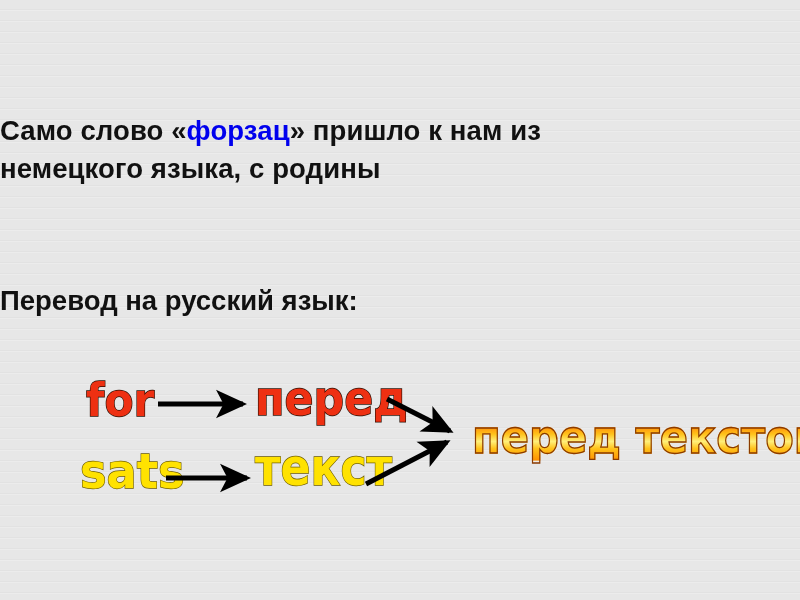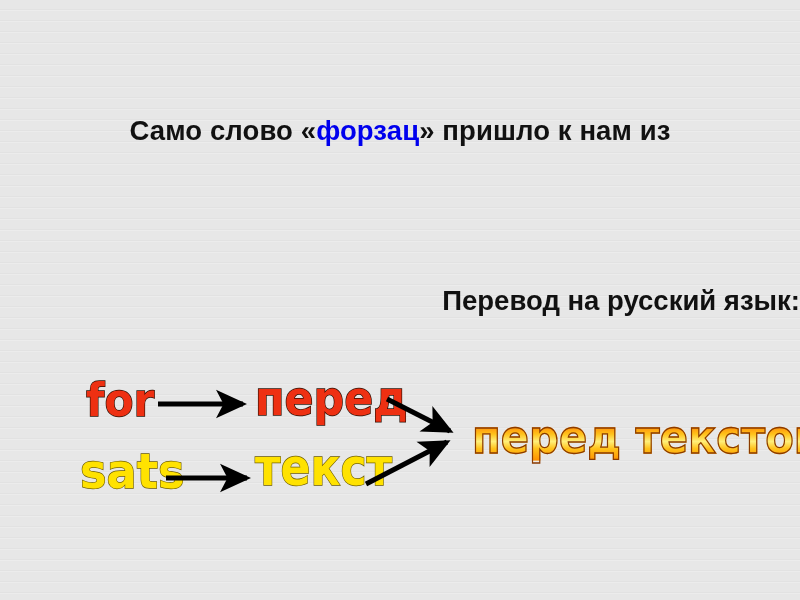--- a/index.html
+++ b/index.html
@@ -31,21 +31,21 @@
     );
     overflow: hidden;
   }
 
   
   .headline {
     position: absolute;
     left: 0;
     top: 112px;
     width: 800px;
-    text-align: center;
+    text-align: left;
     font-size: 27.5px;
     font-weight: bold;
     line-height: 38px;
     color: #111111;
     letter-spacing: 0.1px;
     white-space: nowrap;
   }
   .headline .ln { display: block; }
   .word-blue {
     color: #0000ee;
@@ -53,21 +53,21 @@
   .name-light {
     font-weight: 500;
     letter-spacing: 0.3px;
   }
 
   .subhead {
     position: absolute;
     left: 0;
     top: 285px;
     width: 800px;
-    text-align: right;
+    text-align: left;
     font-size: 27.5px;
     font-weight: bold;
     color: #111111;
     white-space: nowrap;
   }
 
   
   .wordart {
     position: absolute;
     font-family: "DejaVu Sans", sans-serif;
@@ -148,20 +148,21 @@
     pointer-events: none;
   }
 </style>
 </head>
 <body>
 
 <div id="slide">
 
   <div class="headline">
     <span class="ln"><span>Само слово «</span><span class="word-blue">форзац</span><span>» пришло к нам из</span></span>
+    <span class="ln">немецкого языка, с родины</span>
   </div>
 
   <div class="subhead">Перевод на русский язык:</div>
 
   <div class="wordart wa-red" id="wa-for">for</div>
   <div class="wordart wa-red" id="wa-pered">перед</div>
   <div class="wordart wa-yellow" id="wa-sats">sats</div>
   <div class="wordart wa-yellow" id="wa-tekst">текст</div>
   <div class="wordart wa-grad" id="wa-peredtekstom">перед текстом</div>
 

